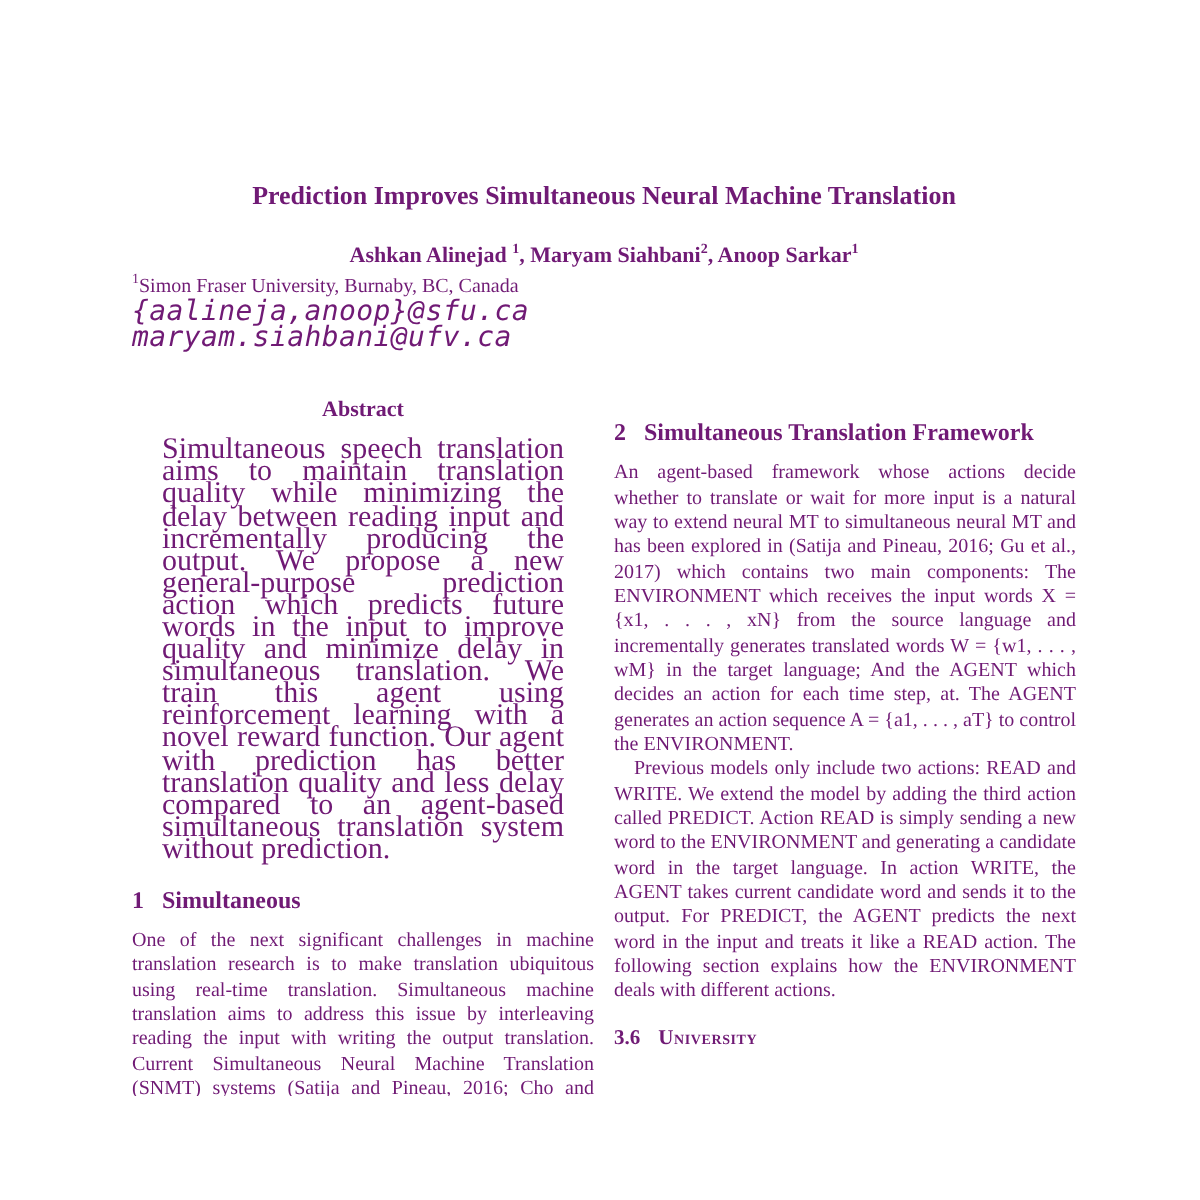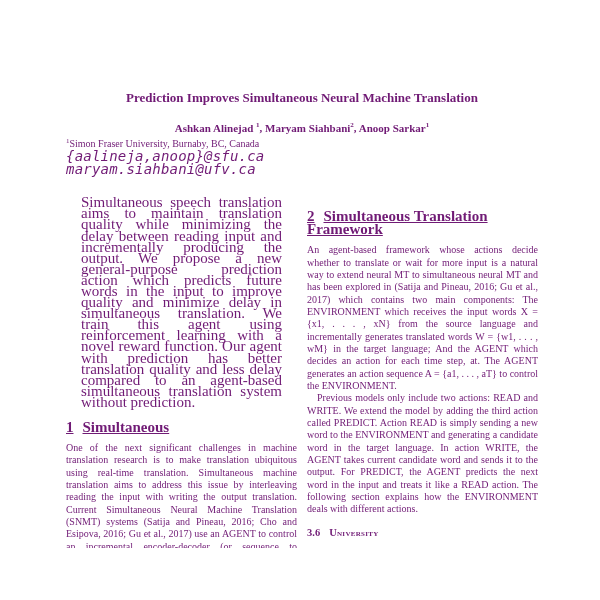--- a/index.html
+++ b/index.html
@@ -28,21 +28,21 @@
     font-size:14px;letter-spacing:0.2px;font-style:italic;
   }
   .columns{display:flex;gap:10px;margin-top:22px;}
   .col{width:231px;}
   .abstract-heading{
     text-align:center;font-weight:bold;font-size:11px;margin:2px 0 9px 0;
   }
   .abstract-body{
     margin:0 15px;font-size:15px;line-height:11.1px;text-align:justify;
   }
-  .section-heading{font-weight:bold;font-size:15px;margin:13px 0 8px 0;line-height:13px;text-decoration:underline;}
+  .section-heading{font-weight:bold;font-size:12px;margin:13px 0 8px 0;line-height:13px;}
   .subsection-heading{font-weight:bold;font-size:10.5px;margin:11px 0 7px 0;line-height:12px;}
   .sec-num{margin-right:9px;}
   .smallcaps{font-variant:small-caps;letter-spacing:0.3px;}
   p.body{margin:0;font-size:10px;line-height:12.35px;text-align:justify;}
   p.body.indent{text-indent:10px;}
 </style>
 </head>
 <body>
 
 <div class="page">
@@ -54,20 +54,21 @@
 
     <div class="affil-block">
       <div class="affil-line"><sup>1</sup><span>Simon Fraser University, Burnaby, BC, Canada</span></div>
       <div class="affil-line mono">{aalineja,anoop}@sfu.ca</div>
       <div class="affil-line mono">maryam.siahbani@ufv.ca</div>
     </div>
 
     <div class="columns">
 
       <div class="col">
+        <div class="abstract-heading">Abstract</div>
         <p class="abstract-body">Simultaneous speech translation aims to maintain translation quality while minimizing the delay between reading input and incrementally producing the output. We propose a new general-purpose prediction action which predicts future words in the input to improve quality and minimize delay in simultaneous translation. We train this agent using reinforcement learning with a novel reward function. Our agent with prediction has better translation quality and less delay compared to an agent-based simultaneous translation system without prediction.</p>
 
         <div class="section-heading"><span class="sec-num">1</span><span>Simultaneous</span></div>
         <p class="body">One of the next significant challenges in machine translation research is to make translation ubiquitous using real-time translation. Simultaneous machine translation aims to address this issue by interleaving reading the input with writing the output translation. Current Simultaneous Neural Machine Translation (SNMT) systems (Satija and Pineau, 2016; Cho and Esipova, 2016; Gu et al., 2017) use an AGENT to control an incremental encoder-decoder (or sequence to sequence) NMT model. Each READ adds more information to the encoder RNN, and each WRITE produces more output using the decoder RNN. In this paper, we propose adding a new action to the AGENT: a PREDICT action that predicts what words might appear in the input stream. Prediction was pro-</p>
       </div>
 
       <div class="col">
         <div class="section-heading"><span class="sec-num">2</span><span>Simultaneous Translation Framework</span></div>
         <p class="body">An agent-based framework whose actions decide whether to translate or wait for more input is a natural way to extend neural MT to simultaneous neural MT and has been explored in (Satija and Pineau, 2016; Gu et al., 2017) which contains two main components: The ENVIRONMENT which receives the input words X = {x1, . . . , xN} from the source language and incrementally generates translated words W = {w1, . . . , wM} in the target language; And the AGENT which decides an action for each time step, at. The AGENT generates an action sequence A = {a1, . . . , aT} to control the ENVIRONMENT.</p>
         <p class="body indent">Previous models only include two actions: READ and WRITE. We extend the model by adding the third action called PREDICT. Action READ is simply sending a new word to the ENVIRONMENT and generating a candidate word in the target language. In action WRITE, the AGENT takes current candidate word and sends it to the output. For PREDICT, the AGENT predicts the next word in the input and treats it like a READ action. The following section explains how the ENVIRONMENT deals with different actions.</p>

